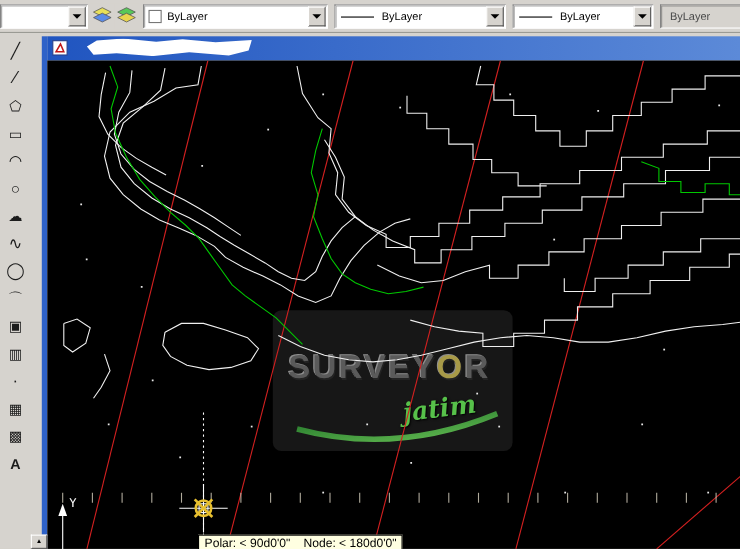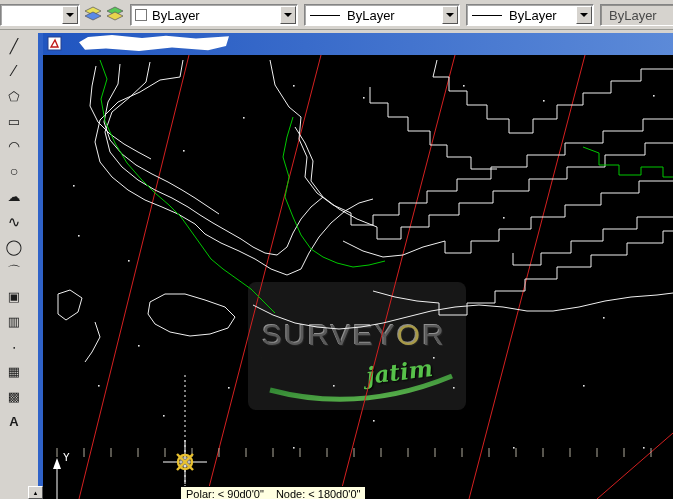--- a/index.html
+++ b/index.html
@@ -6,21 +6,21 @@
   body { background:#555; font-family:"Liberation Sans",sans-serif; }
   .screen { position:relative; width:673px; height:499px; overflow:hidden;
             background:#d6d3ce; font-family:"Liberation Sans",sans-serif; }
 
   
   .toolbar-top { position:absolute; left:0; top:0; width:673px; height:30px;
                  background:#d6d3ce; border-bottom:1px solid #9a9a94; }
   .combo { position:absolute; top:4px; height:22px; background:#fff;
            border:1px solid; border-color:#848484 #fff #fff #848484;
            box-shadow:inset 1px 1px 0 rgba(64,64,64,.45);
-           display:flex; align-items:center; font-size:13px; color:#000; }
+           display:flex; align-items:center; font-size:10px; color:#000; }
   .combo-arrow { position:absolute; right:1px; top:1px; bottom:1px; width:16px;
                  background:#d6d3ce; border:1px solid; border-color:#fff #555 #555 #fff;
                  display:flex; align-items:center; justify-content:center; }
   .combo-arrow i { display:block; width:0; height:0; border-left:4px solid transparent;
                    border-right:4px solid transparent; border-top:4px solid #000; }
   .swatch { display:inline-block; width:12px; height:12px; background:#fff;
             border:1px solid #777; margin:0 5px 0 4px; }
   .line-sample { display:inline-block; width:30px; height:1px; background:#000; margin:0 7px 0 5px; }
   .combo-text { white-space:nowrap; }
   .combo.disabled { background:#d6d3ce; color:#4a4a4a; }
@@ -41,21 +41,21 @@
               position:relative; }
   .doc-icon { position:absolute; left:4px; top:3px; width:15px; height:15px; }
   .redaction { position:absolute; left:36px; top:2px; width:150px; height:16px; background:#fff;
                clip-path:polygon(0% 45%,6% 12%,22% 0%,42% 18%,58% 4%,78% 22%,100% 8%,98% 68%,86% 96%,62% 78%,40% 100%,18% 84%,4% 92%); }
   .canvas { position:relative; width:630px; height:444px; background:#000; overflow:hidden; }
   .canvas svg { position:absolute; left:0; top:0; }
 
   
   .watermark { position:absolute; left:205px; top:227px; width:218px; height:128px;
                background:rgba(105,105,105,.22); border-radius:8px; }
-  .wm-text { position:absolute; left:14px; top:36px; font-weight:normal; font-size:30px;
+  .wm-text { position:absolute; left:14px; top:36px; font-weight:bold; font-size:30px;
              letter-spacing:2px; color:#5a5a5a;
              text-shadow:1px 1px 0 #232323,-1px -1px 0 #8f8f8f; white-space:nowrap; }
   .wm-o { color:#a89a48; }
   .wm-sub { position:absolute; left:118px; top:76px; font-family:"DejaVu Serif",serif;
             font-style:italic; font-weight:bold; font-size:23px; color:#57c14a;
             transform:rotate(-7deg); text-shadow:1px 1px 2px #000; }
 
   
   .w { fill:none; stroke:#f0f0f0; stroke-width:1; }
   .g { fill:none; stroke:#00c800; stroke-width:1; }

